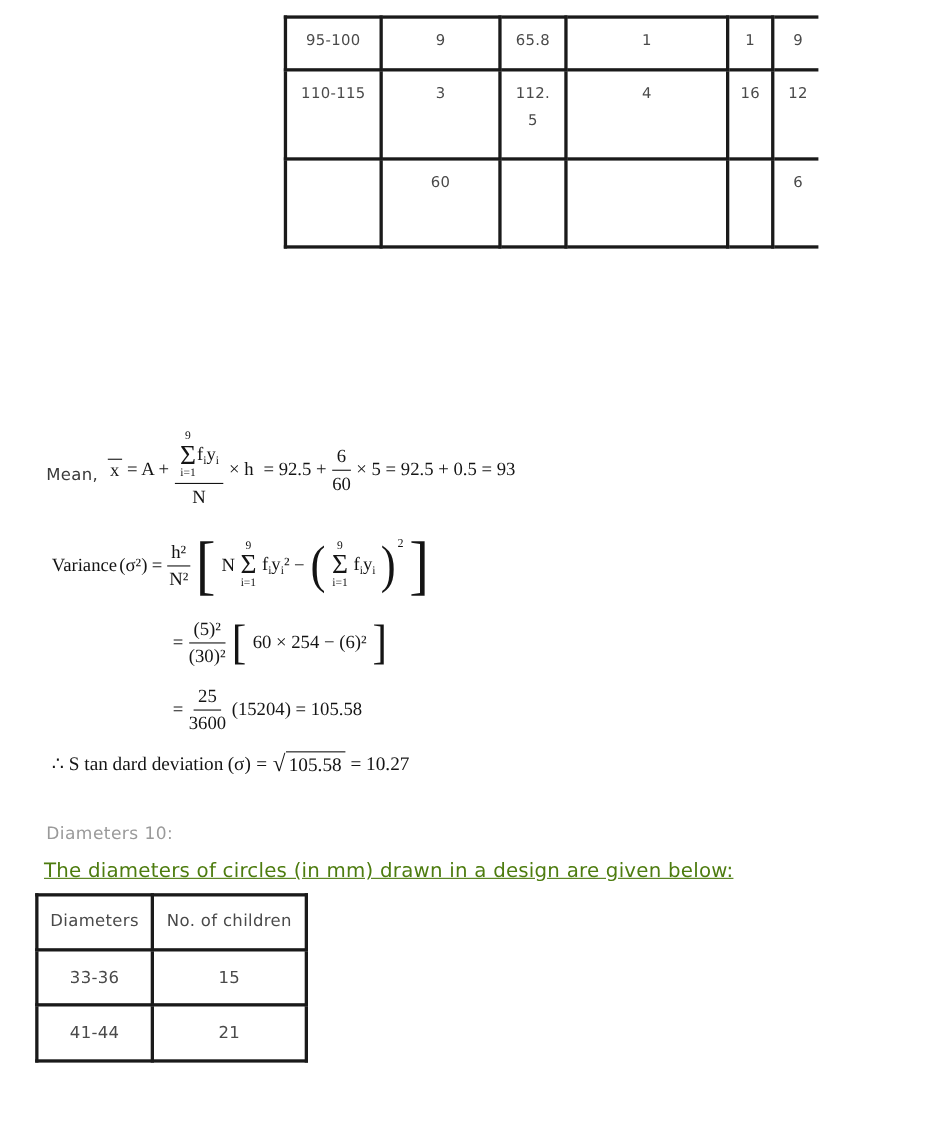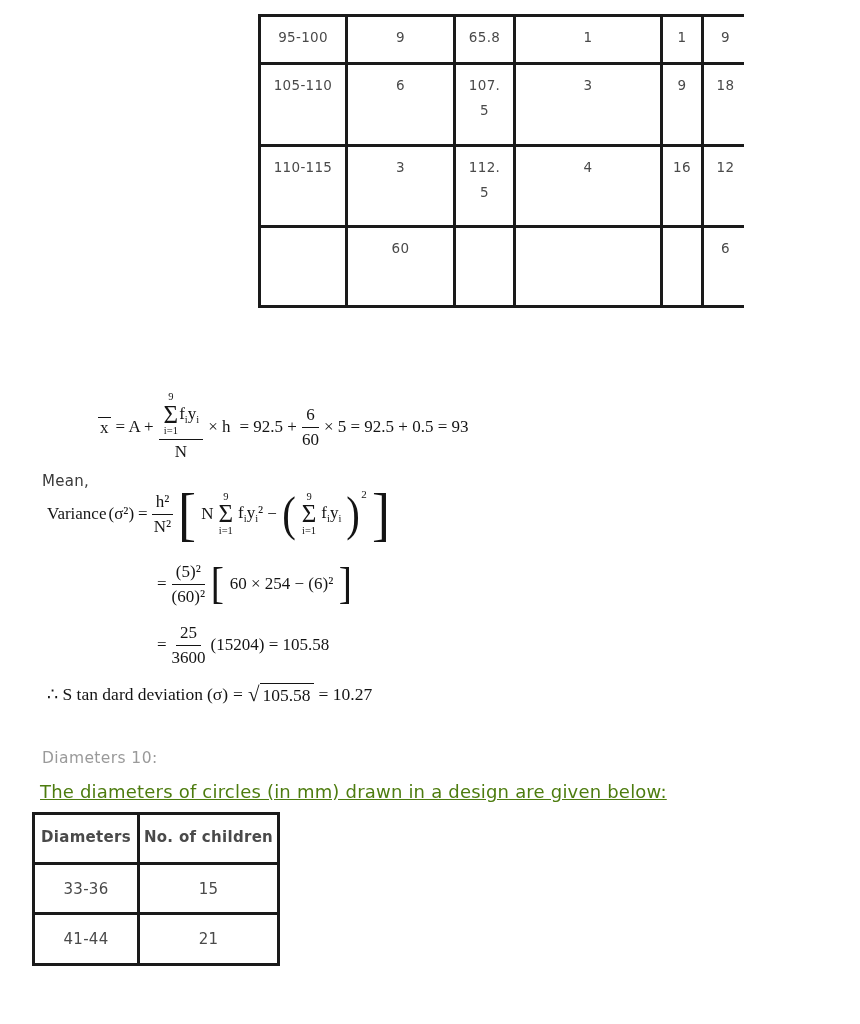--- a/index.html
+++ b/index.html
@@ -9,21 +9,21 @@
   
   table{border-collapse:collapse;table-layout:fixed;background:#fff;}
   #freq-table{position:absolute;left:258px;top:14px;width:540px;}
   #freq-table td{border:3px solid #1a1a1a;text-align:center;vertical-align:top;
     padding:8px 2px 0 2px;font-size:13.5px;color:#4a4a4a;letter-spacing:.3px;
     white-space:pre-line;line-height:1.85;font-family:"DejaVu Sans",sans-serif;}
 
   #diam-table{position:absolute;left:32px;top:812px;width:245px;}
   #diam-table td{border:3px solid #1a1a1a;text-align:center;vertical-align:middle;
     font-size:15px;color:#4a4a4a;letter-spacing:.3px;font-family:"DejaVu Sans",sans-serif;}
-  #diam-table tr.hdr td{padding-bottom:5px;font-weight:bold;}
+  #diam-table tr.hdr td{padding-bottom:5px;}
 
   
   .frow{position:absolute;display:flex;align-items:center;gap:5px;white-space:nowrap;
     font-family:"Liberation Serif","DejaVu Serif",serif;font-size:17px;color:#141414;}
   .frac{display:inline-flex;flex-direction:column;align-items:center;}
   .frac .nm{border-bottom:1.6px solid #141414;padding:0 4px 2px 4px;
     display:flex;align-items:center;justify-content:center;}
   .frac .dn{padding-top:2px;}
   .sumst{display:inline-flex;flex-direction:column;align-items:center;line-height:1;margin:0 1px;}
   .sumst .lm{font-size:10.5px;}
@@ -62,30 +62,20 @@
     <tbody>
       <tr style="height:48px">
         <td>95-100</td>
         <td>9</td>
         <td>65.8</td>
         <td>1</td>
         <td>1</td>
         <td>9</td>
         <td>9</td>
       </tr>
-      <tr style="height:82px">
-        <td>105-110</td>
-        <td>6</td>
-        <td>107.
-5</td>
-        <td>3</td>
-        <td>9</td>
-        <td>18</td>
-        <td>54</td>
-      </tr>
       <tr style="height:81px">
         <td>110-115</td>
         <td>3</td>
         <td>112.
 5</td>
         <td>4</td>
         <td>16</td>
         <td>12</td>
         <td>36</td>
       </tr>
@@ -95,21 +85,21 @@
         <td></td>
         <td></td>
         <td></td>
         <td>6</td>
         <td>25
 4</td>
       </tr>
     </tbody>
   </table>
 
-  <span class="sanslabel" style="left:42px;top:472px">Mean,</span>
+  <span class="sanslabel" style="left:42px;top:422px">Mean,</span>
 
   <div class="frow" style="left:98px;top:391px;height:72px">
     <span class="xbar">x</span>
     <span>= A +</span>
     <span class="frac">
       <span class="nm">
         <span class="sumst">
           <span class="lm">9</span>
           <span class="sg">Σ</span>
           <span class="lm">i=1</span>
@@ -153,21 +143,21 @@
     <span><span>f</span><sub class="s">i</sub><span>y</span><sub class="s">i</sub></span>
     <span class="bigpr">)</span>
     <span class="supexp">2</span>
     <span class="bigbr">]</span>
   </div>
 
   <div class="frow" style="left:157px;top:559px;height:50px">
     <span>=</span>
     <span class="frac">
       <span class="nm">(5)²</span>
-      <span class="dn">(60)²</span>
+      <span class="dn">(30)²</span>
     </span>
     <span class="midbr">[</span>
     <span>60 × 254 − (6)²</span>
     <span class="midbr">]</span>
   </div>
 
   <div class="frow" style="left:157px;top:623px;height:44px">
     <span>=</span>
     <span class="frac">
       <span class="nm">25</span>

